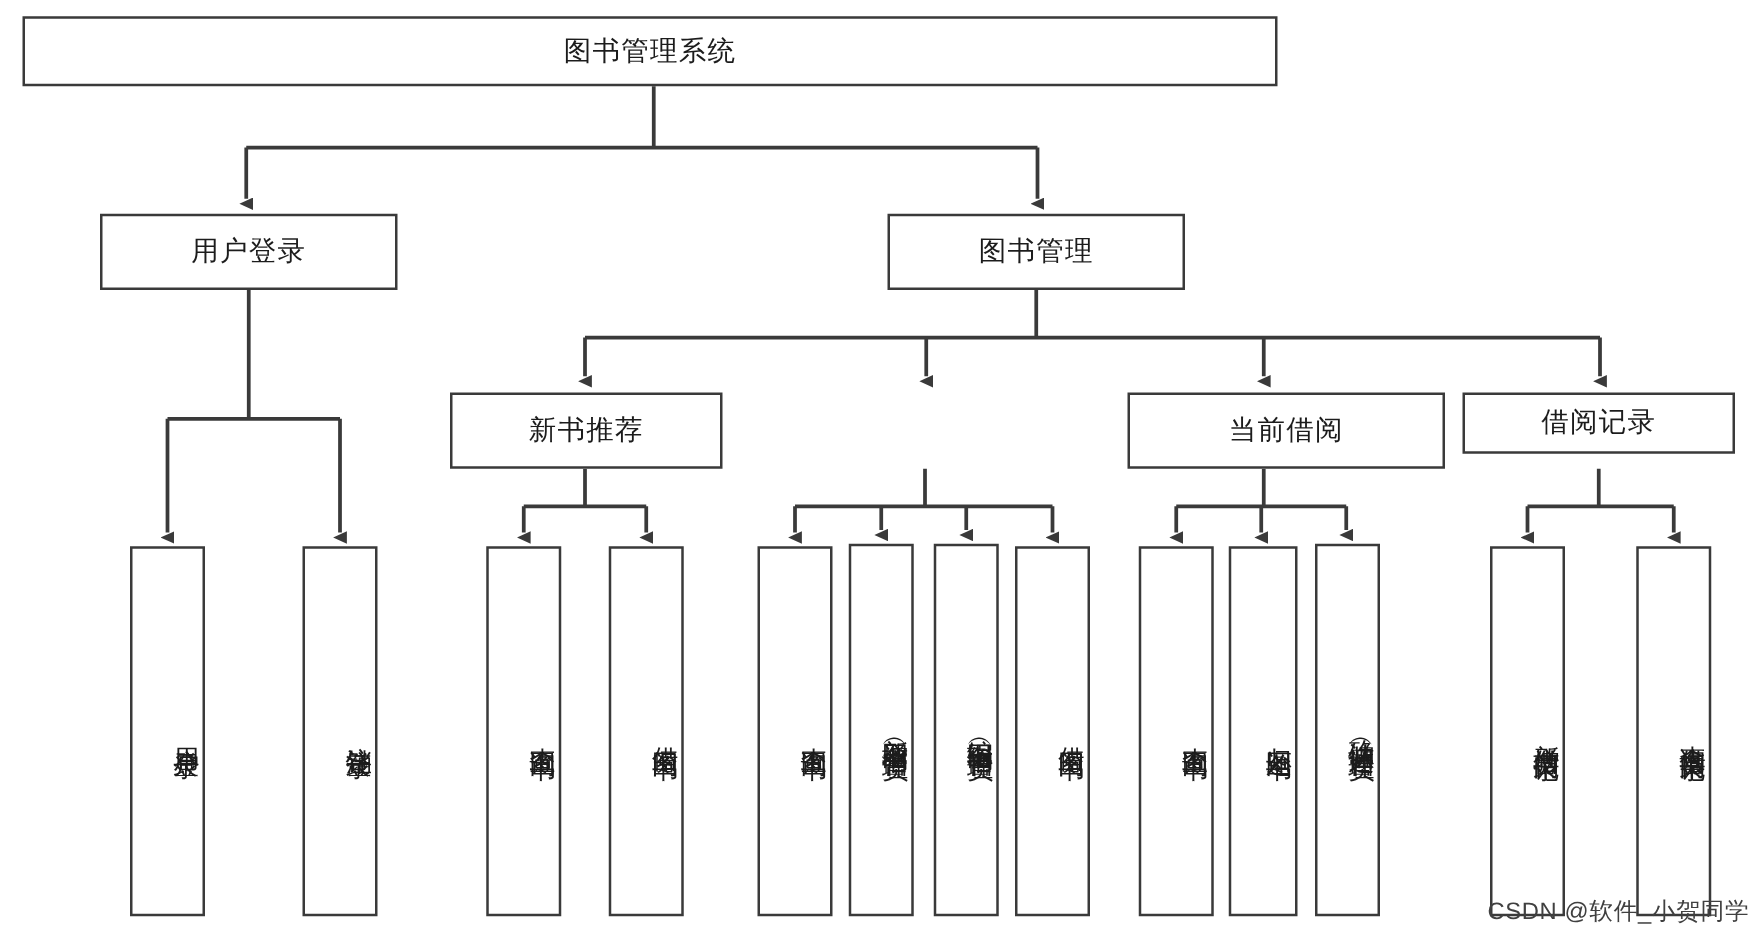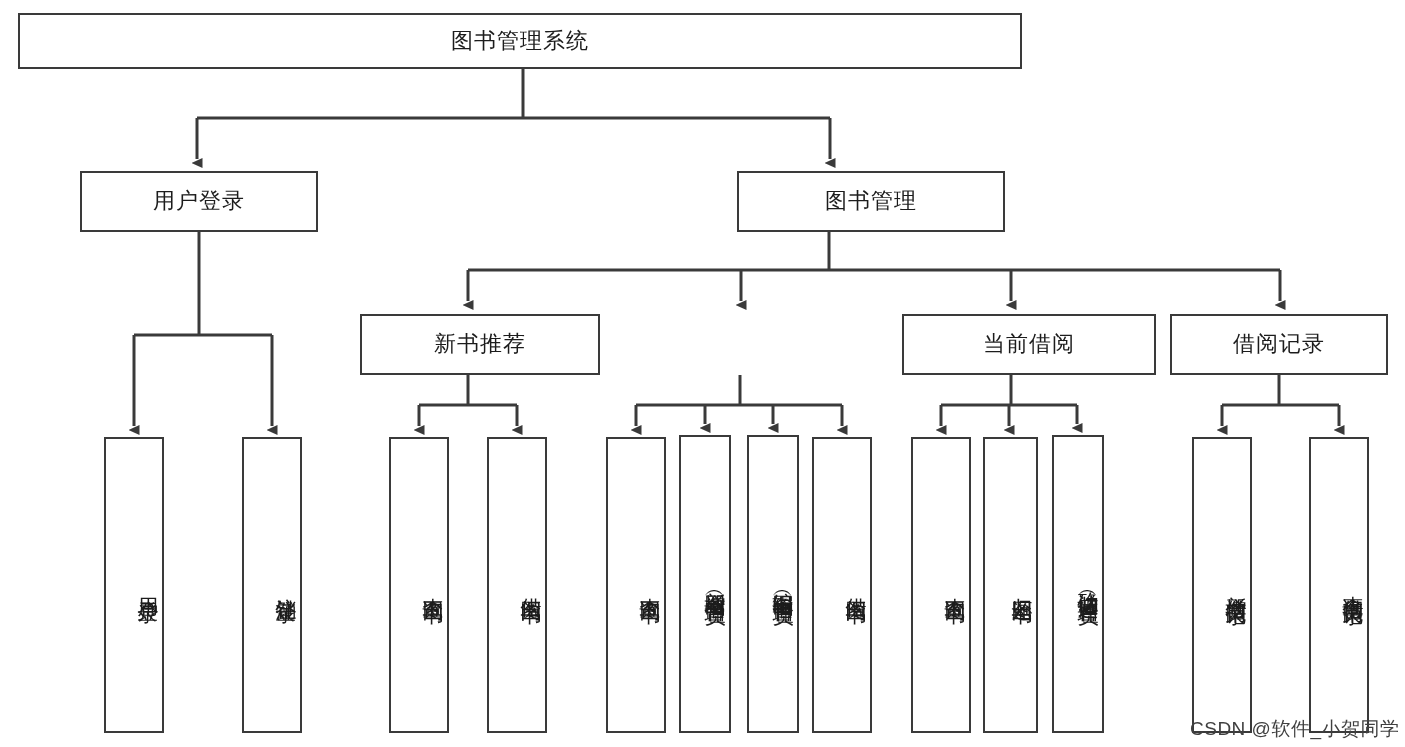--- a/index.html
+++ b/index.html
@@ -120,31 +120,31 @@
     </g>
   </svg>
 
   <div class="node horiz" style="left:18px; top:13px; width:1004px; height:56px;">
     <span class="lbl">图书管理系统</span>
   </div>
 
   <div class="node horiz" style="left:80px; top:171px; width:238px; height:61px;">
     <span class="lbl">用户登录</span>
   </div>
-  <div class="node horiz" style="left:710px; top:171px; width:268px; height:61px;margin-left:27px;">
+  <div class="node horiz" style="left:710px; top:171px; width:238px; height:61px;">
     <span class="lbl">图书管理</span>
   </div>
 
-  <div class="node horiz" style="left:360px; top:314px; width:240px; height:61px;">
+  <div class="node horiz" style="left:360px; top:314px; width:218px; height:61px;">
     <span class="lbl">新书推荐</span>
   </div>
   <div class="node horiz" style="left:902px; top:314px; width:254px; height:61px;">
     <span class="lbl">当前借阅</span>
   </div>
-  <div class="node horiz" style="left:1170px; top:314px; width:218px; height:61px;">
+  <div class="node horiz" style="left:1170px; top:314px; width:218px; height:49px;">
     <span class="lbl">借阅记录</span>
   </div>
 
   <div class="node vert" style="left:104px; top:437px; width:60px; height:296px;">
     <span class="lbl">用户登录</span>
   </div>
   <div class="node vert" style="left:242px; top:437px; width:60px; height:296px;">
     <span class="lbl">注销登录</span>
   </div>
 

